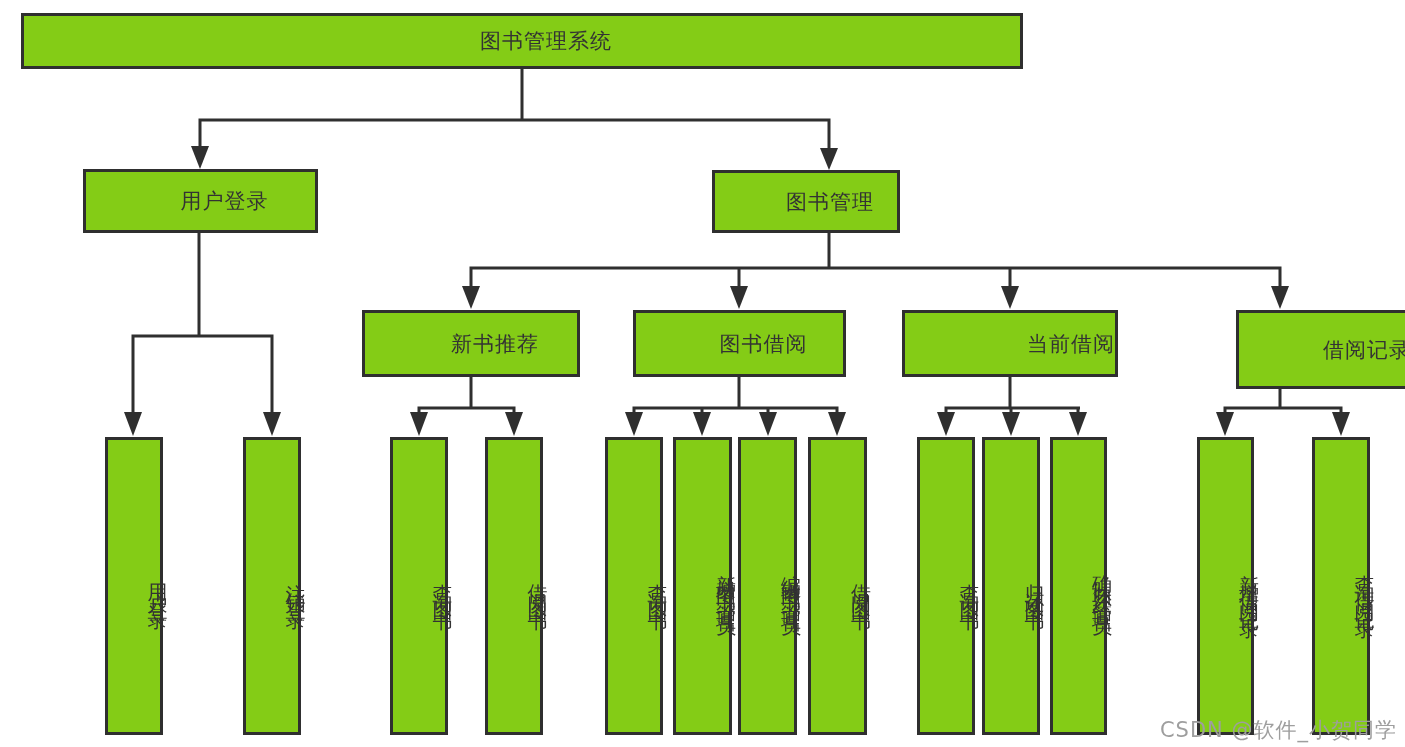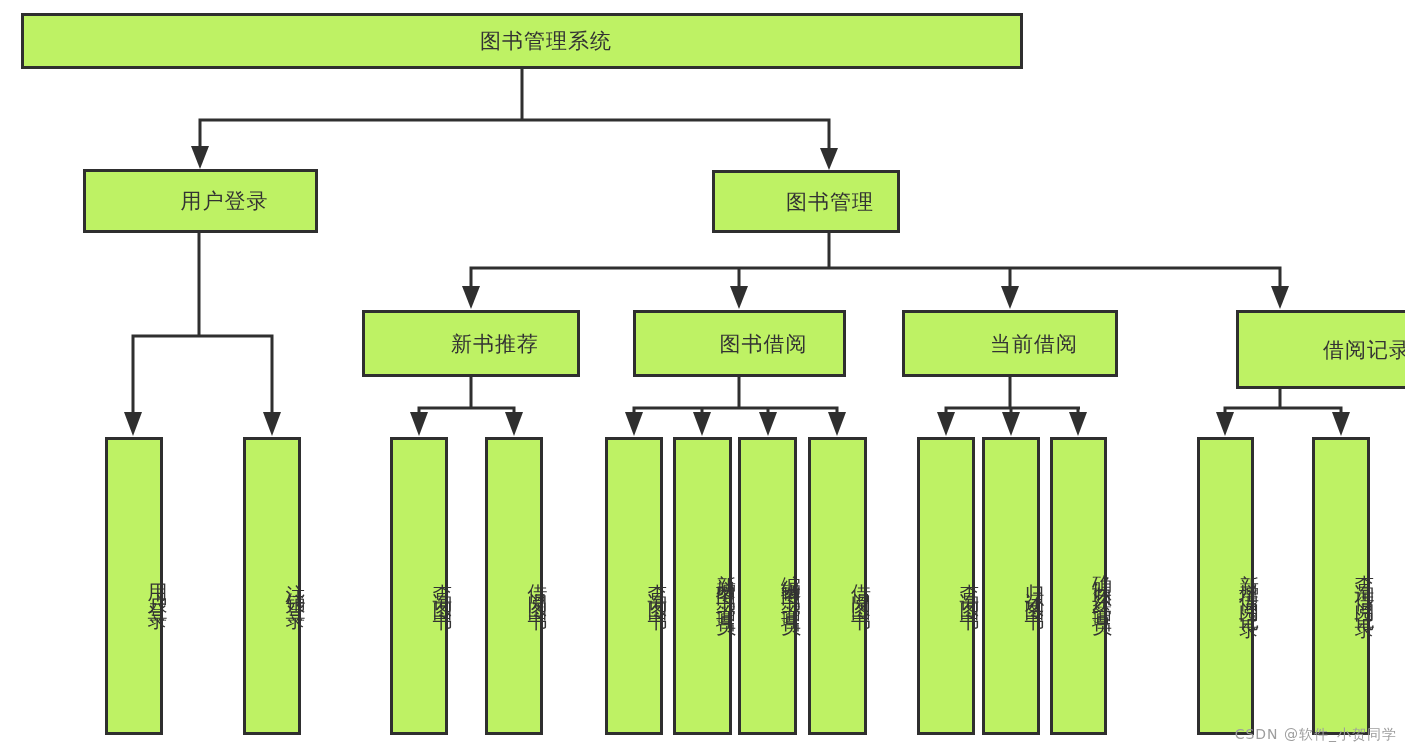--- a/index.html
+++ b/index.html
@@ -7,21 +7,21 @@
     position:relative;
     width:1405px;height:747px;
     background:#ffffff;
     font-family:"DejaVu Sans","Liberation Sans",sans-serif;
     overflow:hidden;
   }
   .connectors{position:absolute;left:0;top:0;width:1405px;height:747px;}
   .node{
     position:absolute;
     box-sizing:border-box;
-    background:#bef264;
+    background:#84cc16;
     border:3px solid #2f2f2f;
     display:flex;align-items:center;justify-content:center;
     color:#333333;
     font-size:21px;
     letter-spacing:1px;
     z-index:2;
     padding-left:48px;
   }
   .leaf{
     top:437px;height:298px;
@@ -31,21 +31,21 @@
     text-orientation:mixed;
     font-size:20px;
     letter-spacing:9px;
     line-height:1;
     color:#333333;
     white-space:nowrap;
   }
   .watermark{
     position:absolute;
     right:8px;bottom:3px;
-    font-size:14px;
+    font-size:21px;
     color:#9e9e9e;
     letter-spacing:1px;
     z-index:3;
   }
 </style>
 </head>
 <body>
 
 <div class="canvas">
 
@@ -95,21 +95,21 @@
   <div class="node" style="left:712px;top:170px;width:188px;height:63px;">
     <span>图书管理</span>
   </div>
 
   <div class="node" style="left:633px;top:310px;width:213px;height:67px;">
     <span>图书借阅</span>
   </div>
   <div class="node" style="left:362px;top:310px;width:218px;height:67px;">
     <span>新书推荐</span>
   </div>
-  <div class="node" style="left:902px;top:310px;width:216px;height:67px;">
+  <div class="node" style="left:902px;top:310px;width:216px;height:67px;justify-content:flex-end;">
     <span>当前借阅</span>
   </div>
   <div class="node" style="left:1236px;top:310px;width:214px;height:79px;">
     <span>借阅记录</span>
   </div>
 
   <div class="node leaf" style="left:105px;width:58px;">
     <span class="vtext">用户登录</span>
   </div>
   <div class="node leaf" style="left:243px;width:58px;">

